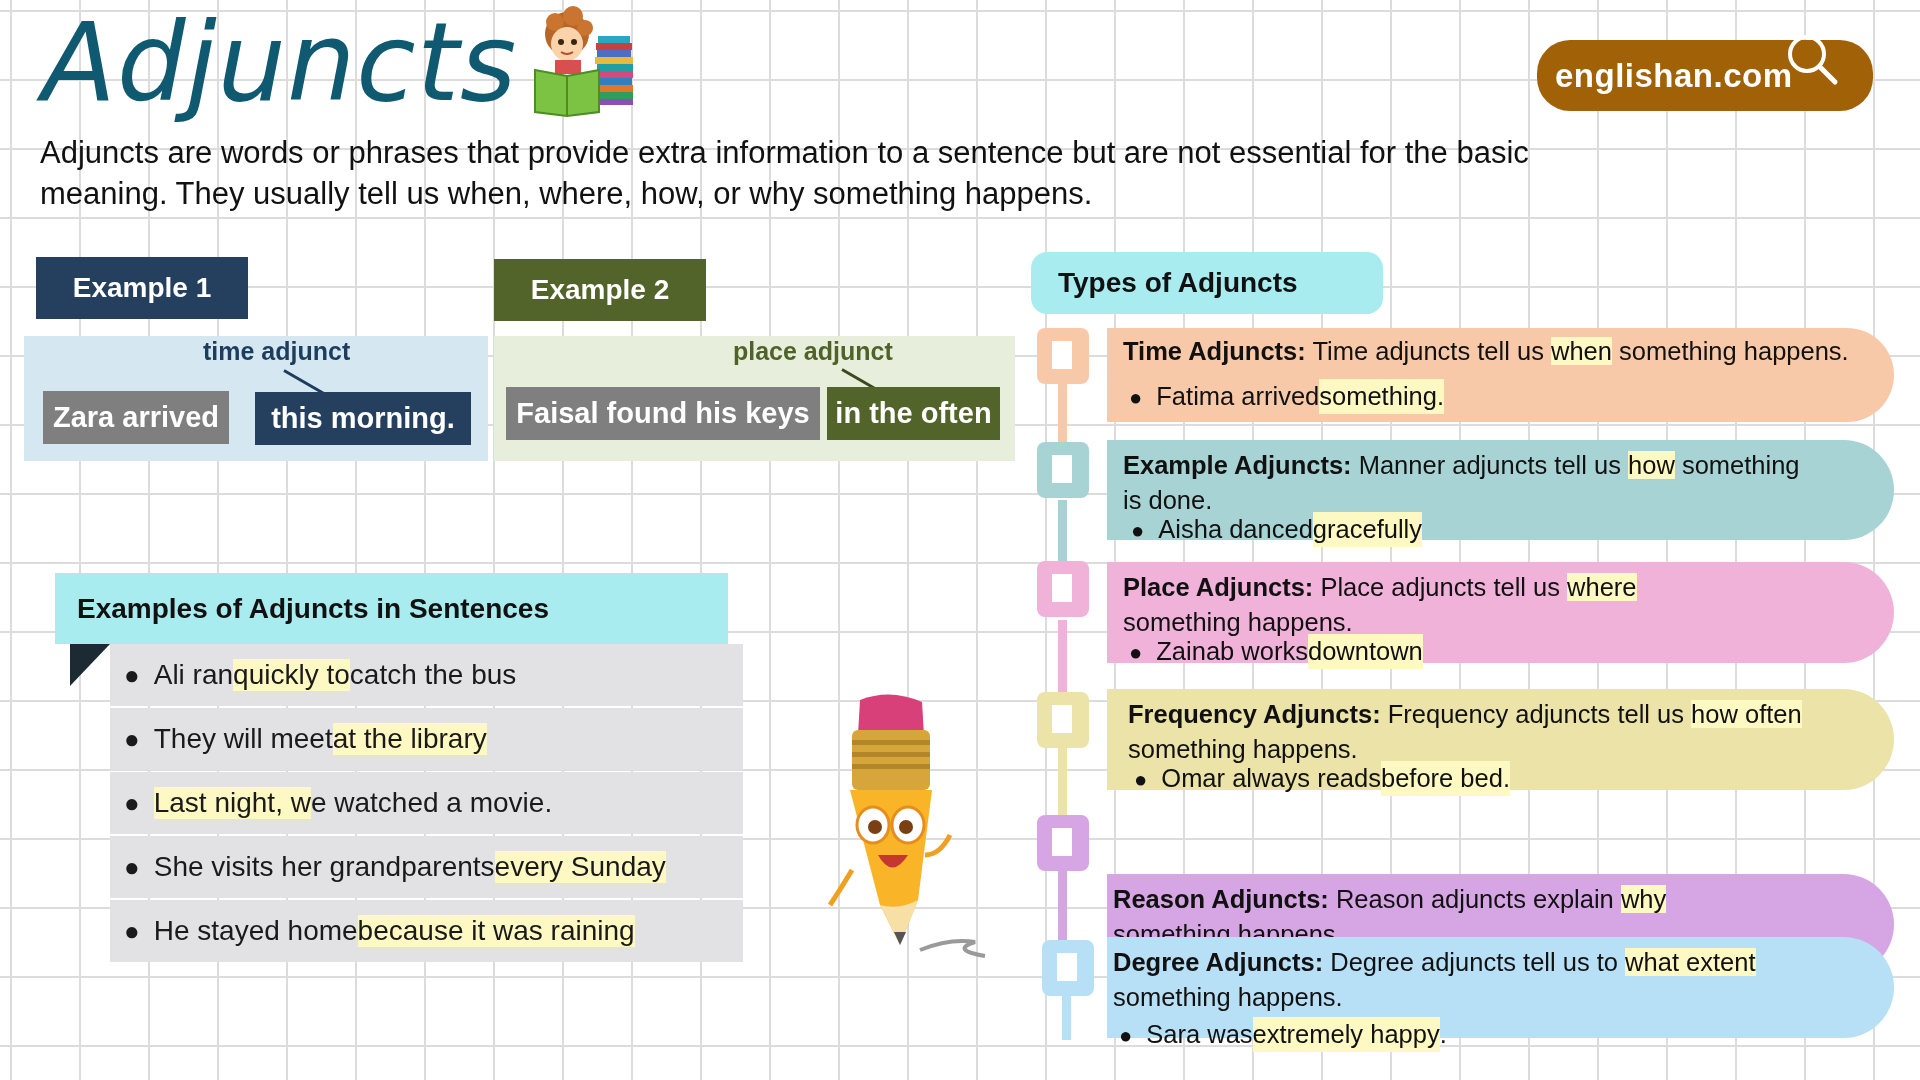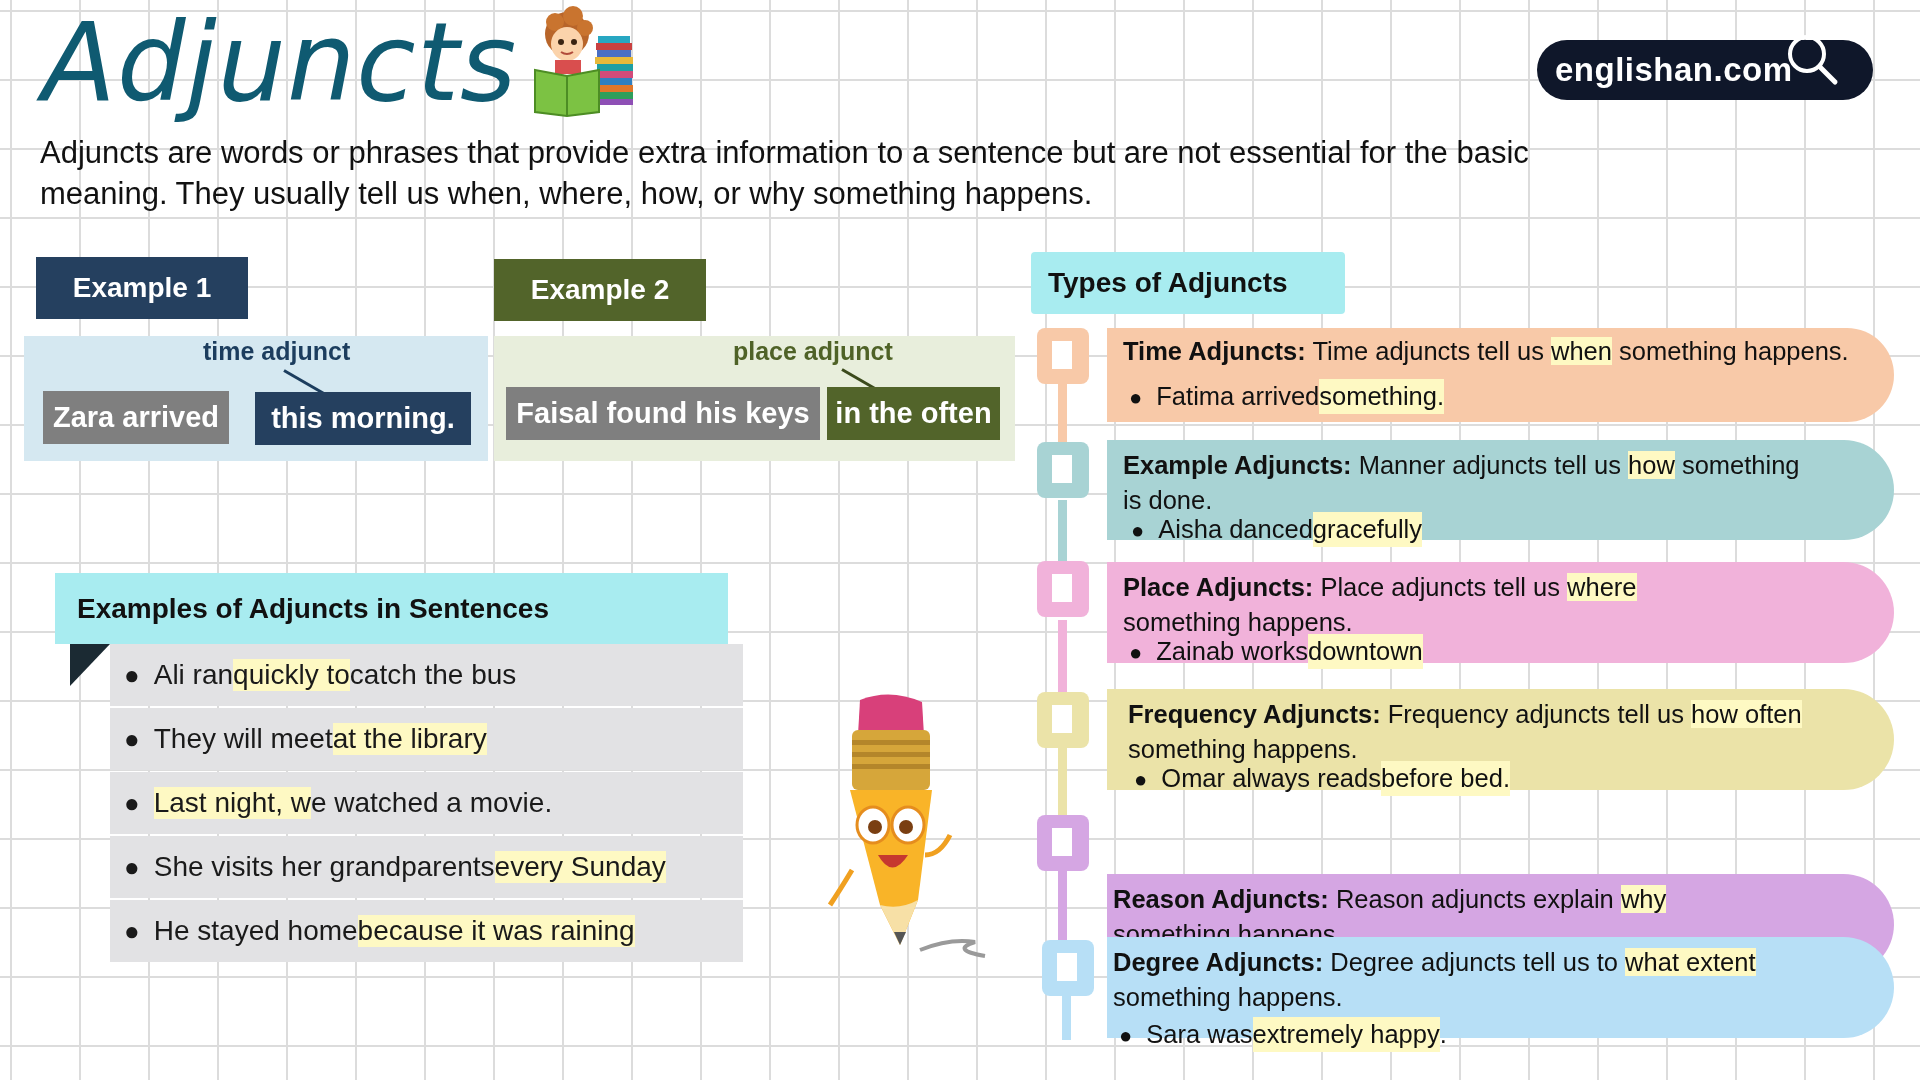--- a/index.html
+++ b/index.html
@@ -25,22 +25,22 @@
     font-weight: normal;
     font-size: 108px;
     letter-spacing: 1px;
     color: #0f5a71;
     line-height: 1.1;
   }
   .boy { left: 525px; top: 4px; width: 115px; height: 115px; }
 
   
   .logo {
-    left: 1537px; top: 40px; width: 336px; height: 60px;
-    background: #0f172a; border-radius: 33px;
+    left: 1537px; top: 40px; width: 336px; height: 71px;
+    background: #a16207; border-radius: 33px;
     color: #fff; font-weight: bold; font-size: 33px;
     display: flex; align-items: center; padding-left: 18px;
     letter-spacing: 0.5px;
   }
   .logo .mag { position: absolute; right: 30px; top: -8px; width: 60px; height: 60px; }
 
   
   .desc {
     left: 40px; top: 132px; width: 1620px;
     font-size: 31px; line-height: 41px; color: #111;
@@ -87,23 +87,23 @@
   }
   .ex-row .dot { font-size: 26px; margin-right: 14px; }
 
   .hl { background: #fef9c3; }
 
   
   .pencil { left: 800px; top: 680px; width: 200px; height: 290px; }
 
   
   .types-head {
-    left: 1031px; top: 252px; width: 314px; height: 62px;
-    background: #a8ecf0; border-radius: 4px;
-    font-weight: bold; font-size: 28px; padding-left: 17px;
+    left: 1031px; top: 252px; width: 352px; height: 62px;
+    background: #a8ecf0; border-radius: 16px;
+    font-weight: bold; font-size: 28px; padding-left: 27px;
     display: flex; align-items: center; color: #111;
   }
   .rail { position: absolute; width: 9px; }
   .node {
     position: absolute; left: 1037px; width: 52px; height: 56px; border-radius: 8px;
   }
   .node::after {
     content: ""; position: absolute; left: 15px; top: 13px; width: 20px; height: 28px;
     background: #fff;
   }

